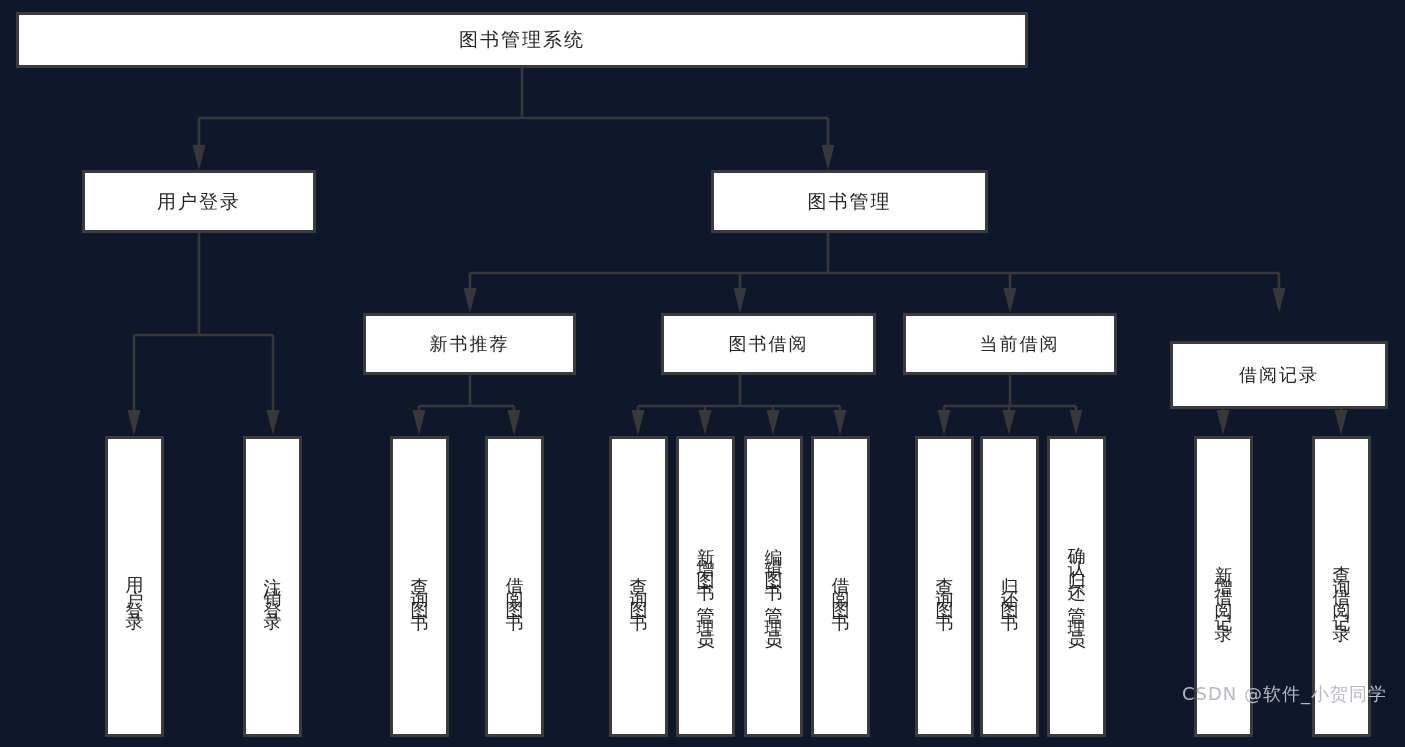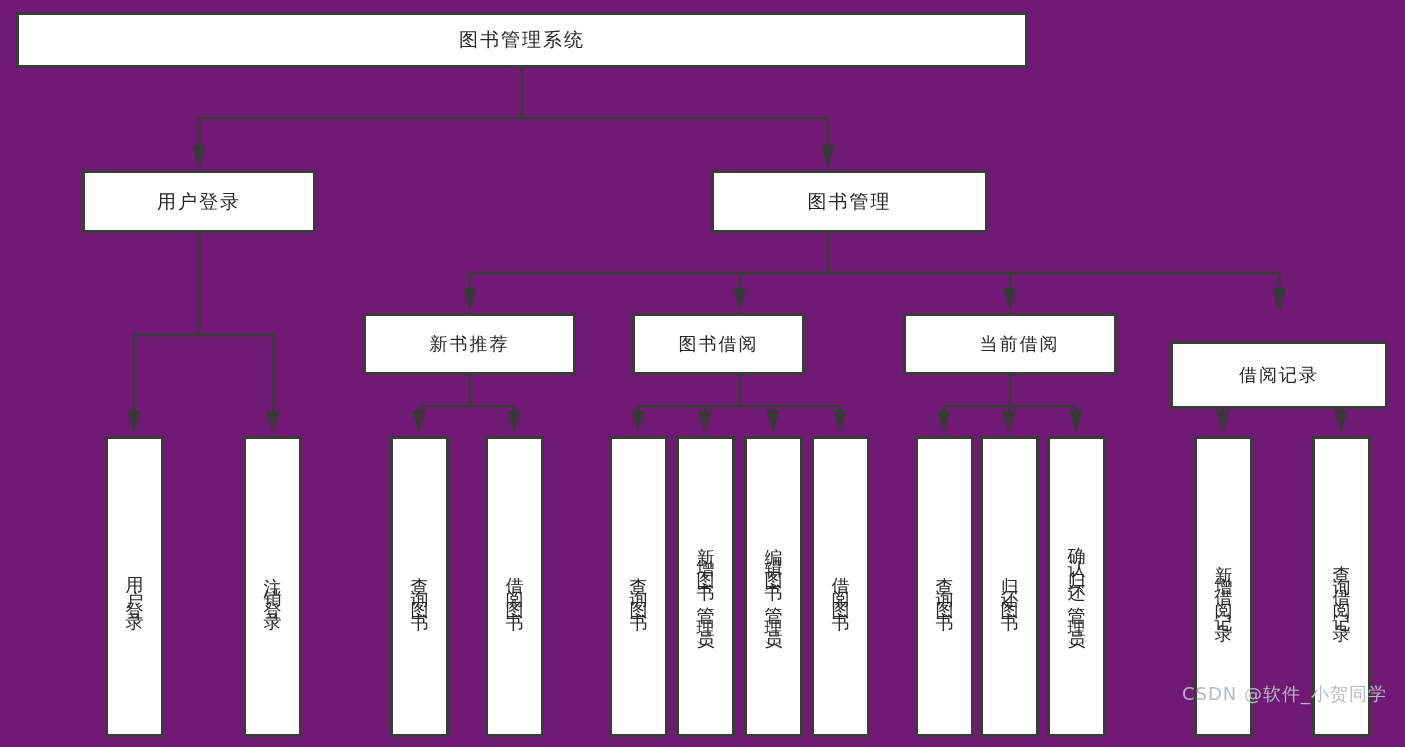--- a/index.html
+++ b/index.html
@@ -1,20 +1,20 @@
 <!DOCTYPE html>
 <html><head>
 <meta charset="utf-8">
 <style>
   html, body { margin: 0; padding: 0; background: #ffffff; }
   .canvas {
     position: relative;
     width: 1405px;
     height: 747px;
-    background: #701a75;
+    background: #0f172a;
     font-family: "DejaVu Sans", sans-serif;
     overflow: hidden;
   }
   .wires {
     position: absolute;
     left: 0; top: 0;
     width: 1405px; height: 747px;
   }
   .box {
     position: absolute;
@@ -98,21 +98,21 @@
       <polygon class="head" points="1334.5,410 1347.5,410 1341,435"></polygon>
     </g>
   </svg>
 
   <div class="box h-box root-box" style="left:16px; top:12px; width:1012px; height:56px;">图书管理系统</div>
 
   <div class="box h-box lvl2-box" style="left:82px; top:170px; width:234px; height:63px;">用户登录</div>
   <div class="box h-box lvl2-box" style="left:711px; top:170px; width:277px; height:63px;">图书管理</div>
 
   <div class="box h-box lvl3-box" style="left:363px; top:313px; width:213px; height:62px;">新书推荐</div>
-  <div class="box h-box lvl3-box" style="left:632px; top:313px; width:173px; height:62px;">图书借阅</div>
+  <div class="box h-box lvl3-box" style="left:661px; top:313px; width:215px; height:62px;">图书借阅</div>
   <div class="box h-box lvl3-box" style="left:903px; top:313px; width:214px; height:62px;padding-left:19px;">当前借阅</div>
   <div class="box h-box lvl3-box" style="left:1170px; top:313px; width:218px; height:68px;margin-top:28px;">借阅记录</div>
 
   <div class="box v-box" style="left:105px; top:436px; width:59px; height:301px;">用户登录</div>
   <div class="box v-box" style="left:243px; top:436px; width:59px; height:301px;">注销登录</div>
 
   <div class="box v-box" style="left:390px; top:436px; width:59px; height:301px;">查询图书</div>
   <div class="box v-box" style="left:485px; top:436px; width:59px; height:301px;">借阅图书</div>
 
   <div class="box v-box" style="left:609px; top:436px; width:59px; height:301px;">查询图书</div>

